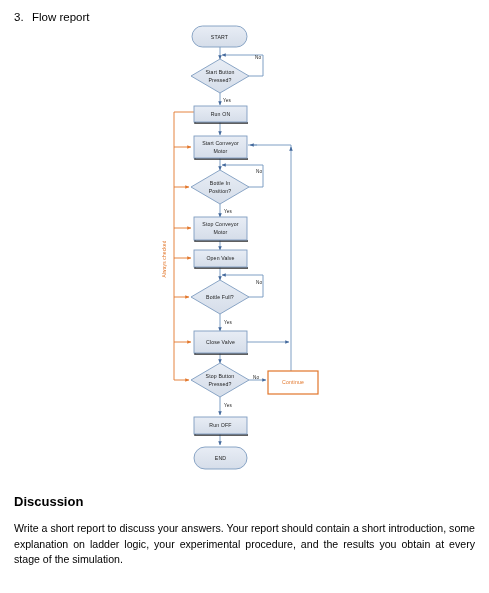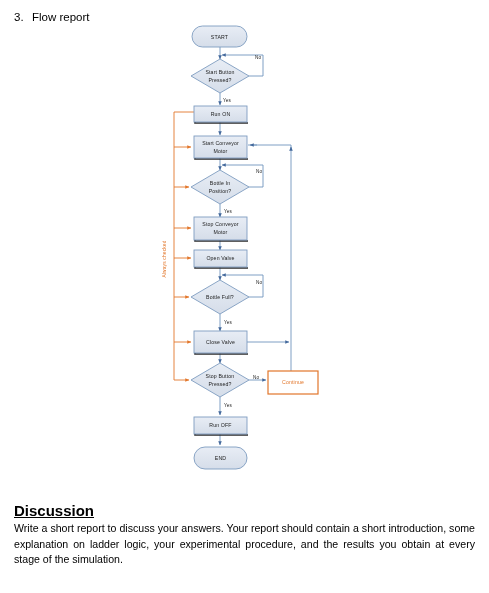--- a/index.html
+++ b/index.html
@@ -70,25 +70,23 @@
     text-anchor: middle;
     dominant-baseline: middle;
     letter-spacing: 0.15px;
   }
 
   
   .discussion-heading {
     position: absolute;
     left: 14px;
     top: 494px;
-    font-size: 15px;
+    font-size: 13px;
     font-weight: bold;
-    text-decoration: underline;
-    font-family: "Liberation Sans", sans-serif;
-    margin-top: 8px;
+    font-family: "Liberation Sans", sans-serif;
   }
   .discussion-body {
     position: absolute;
     left: 14px;
     top: 521px;
     width: 461px;
     font-size: 10.6px;
     line-height: 15.5px;
     text-align: justify;
     font-family: Liberation Sans, sans-serif;

